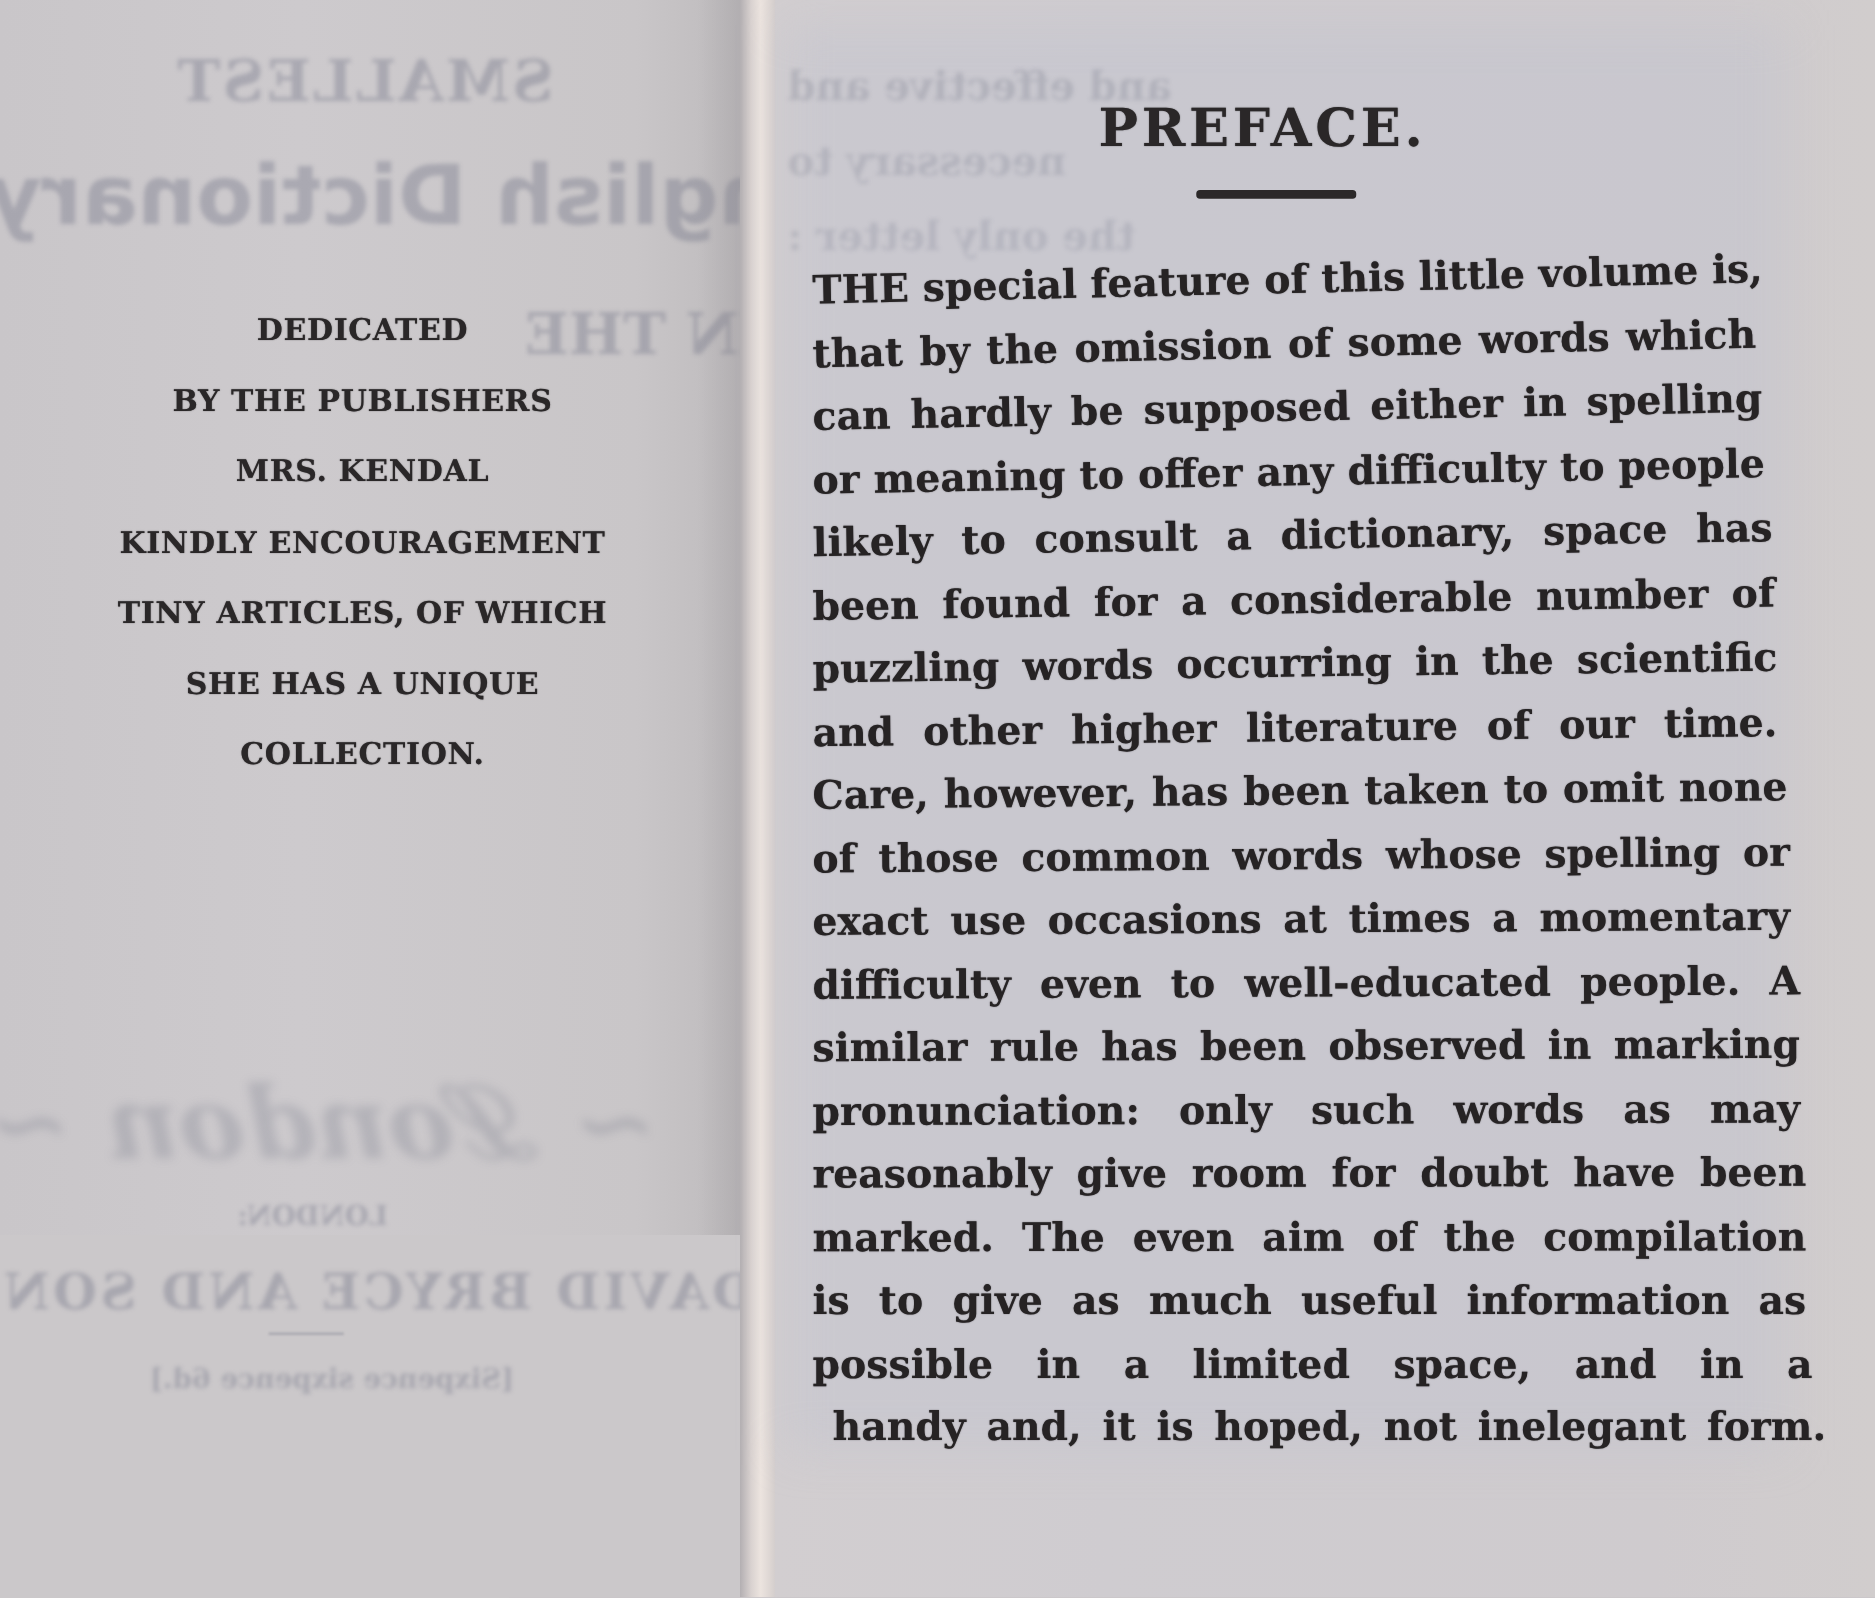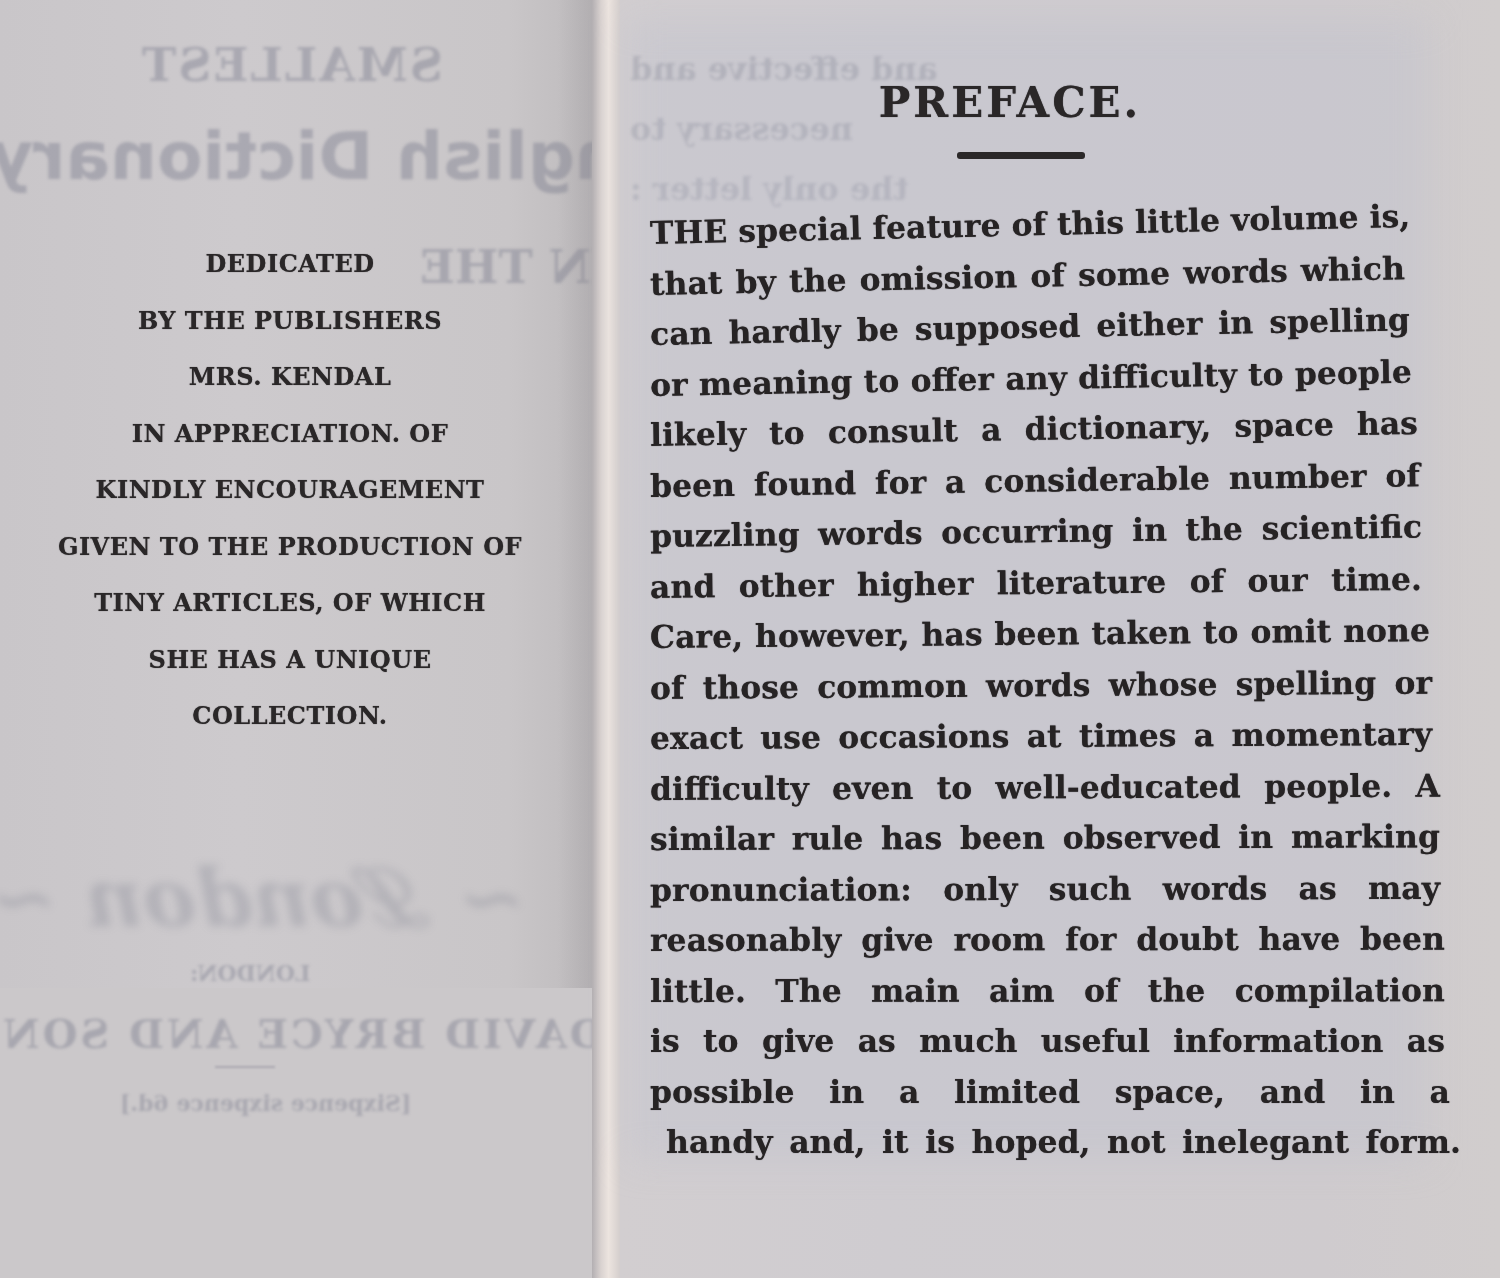--- a/index.html
+++ b/index.html
@@ -168,23 +168,21 @@
     <div class="bleed bleed-script">∼ ℒondon ∼</div>
     <div class="bleed bleed-london">LONDON:</div>
     <div class="bleed bleed-pub">DAVID BRYCE AND SON</div>
     <div class="bleed-rule"></div>
     <div class="bleed bleed-price">[Sixpence sixpence 6d.]</div>
 
     <div class="dedication">
       <div class="dedication-line">DEDICATED</div>
       <div class="dedication-line">BY THE PUBLISHERS</div>
       <div class="dedication-line">MRS. KENDAL</div>
-      <div class="dedication-line">IN  APPRECIATION. OF</div>
       <div class="dedication-line">KINDLY  ENCOURAGEMENT</div>
-      <div class="dedication-line">GIVEN TO THE PRODUCTION OF</div>
       <div class="dedication-line">TINY ARTICLES, OF WHICH</div>
       <div class="dedication-line">SHE HAS A UNIQUE</div>
       <div class="dedication-line">COLLECTION.</div>
     </div>
   </div>
 
   <div class="gutter"></div>
 
   <div class="page-right"></div>
 
@@ -204,19 +202,19 @@
     <div class="preface-line l5">been found for a considerable number of</div>
     <div class="preface-line l6">puzzling words occurring in the scientific</div>
     <div class="preface-line l7">and other higher literature of our time.</div>
     <div class="preface-line l8">Care, however, has been taken to omit none</div>
     <div class="preface-line l9">of those common words whose spelling or</div>
     <div class="preface-line l10">exact use occasions at times a momentary</div>
     <div class="preface-line l11">difficulty even to well-educated people.  A</div>
     <div class="preface-line l12">similar rule has been observed in marking</div>
     <div class="preface-line l13">pronunciation: only such words as may</div>
     <div class="preface-line l14">reasonably give room for doubt have been</div>
-    <div class="preface-line l15">little.  The main aim of the compilation</div>
+    <div class="preface-line l15">marked.  The even aim of the compilation</div>
     <div class="preface-line l16">is to give as much useful information as</div>
     <div class="preface-line l17">possible in a limited space, and in a</div>
     <div class="preface-line l18">handy and, it is hoped, not inelegant form.</div>
   </div>
 
 </div>
 
 </body></html>

